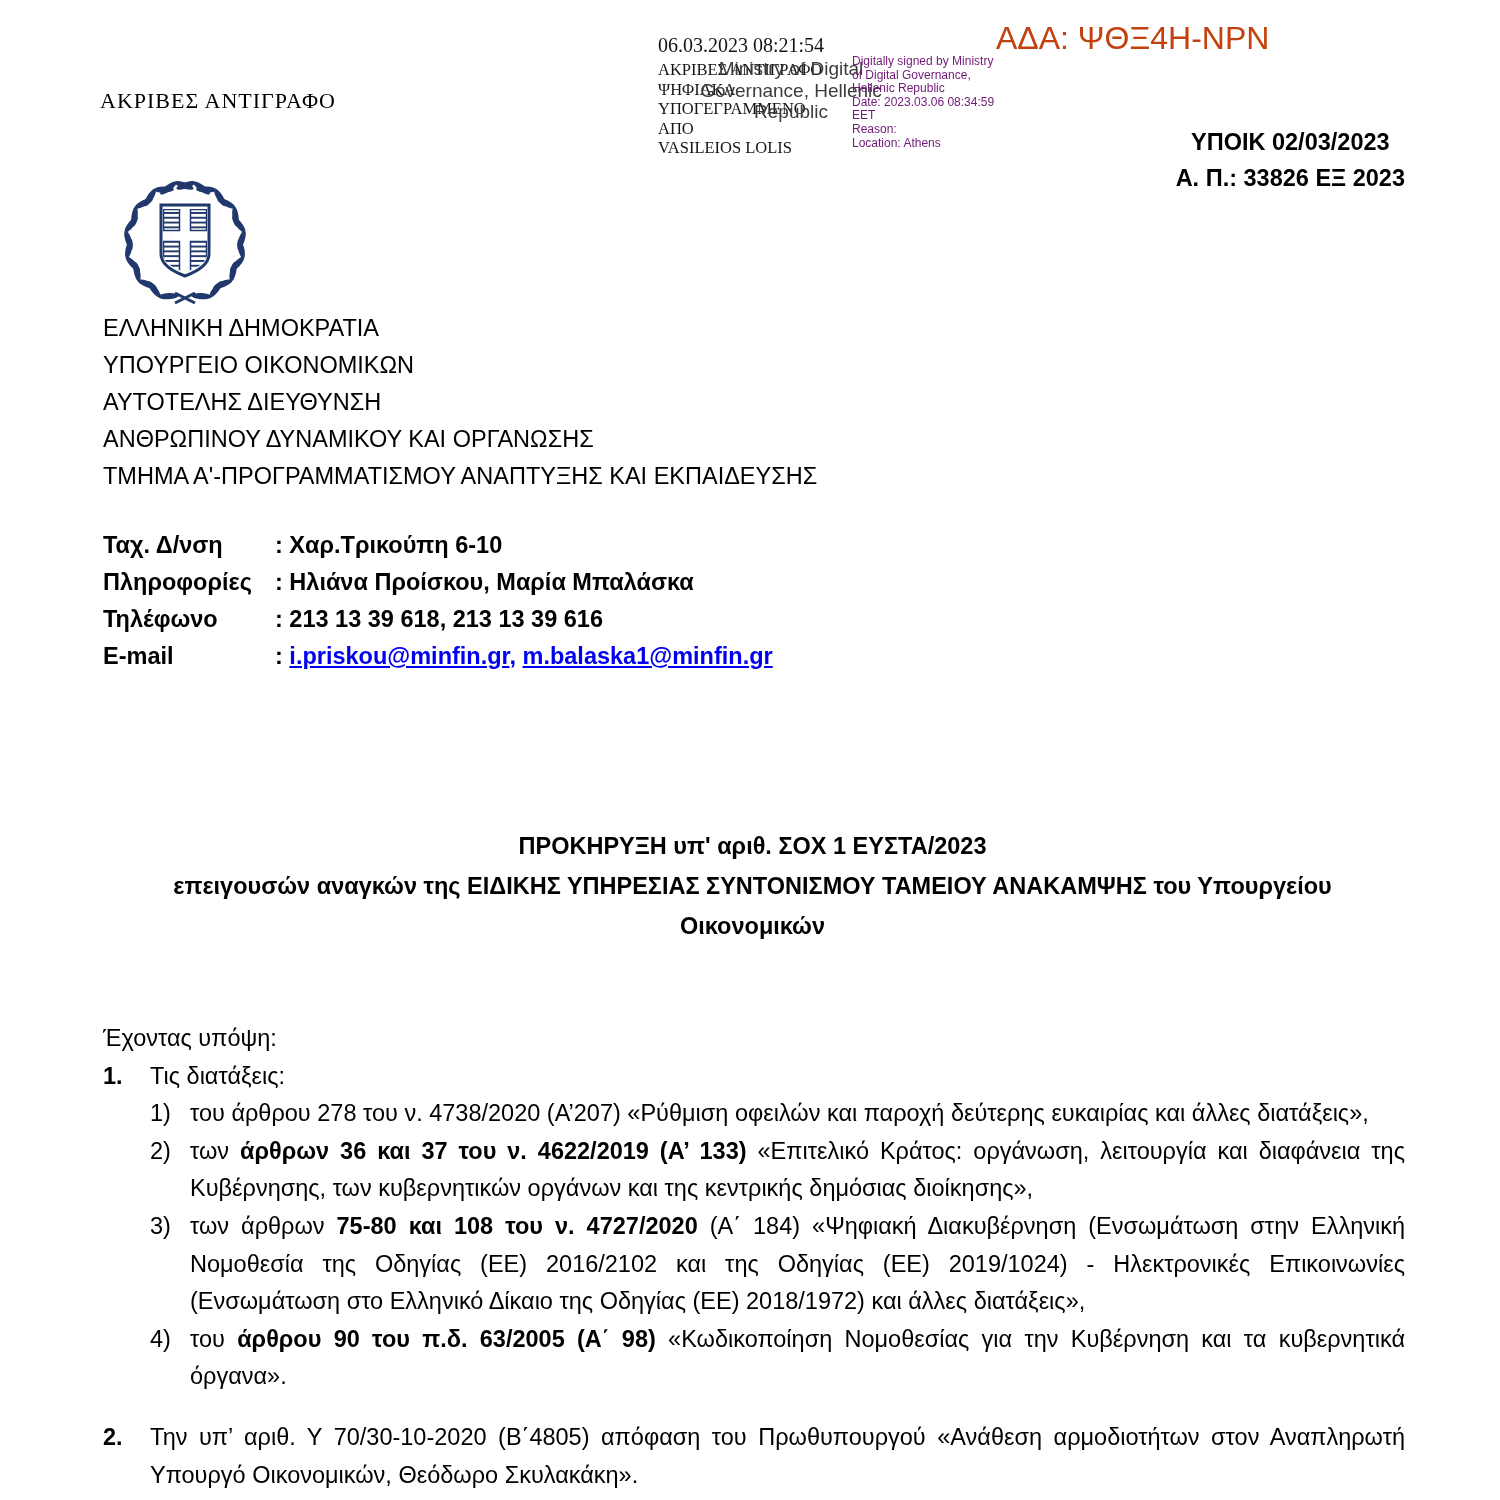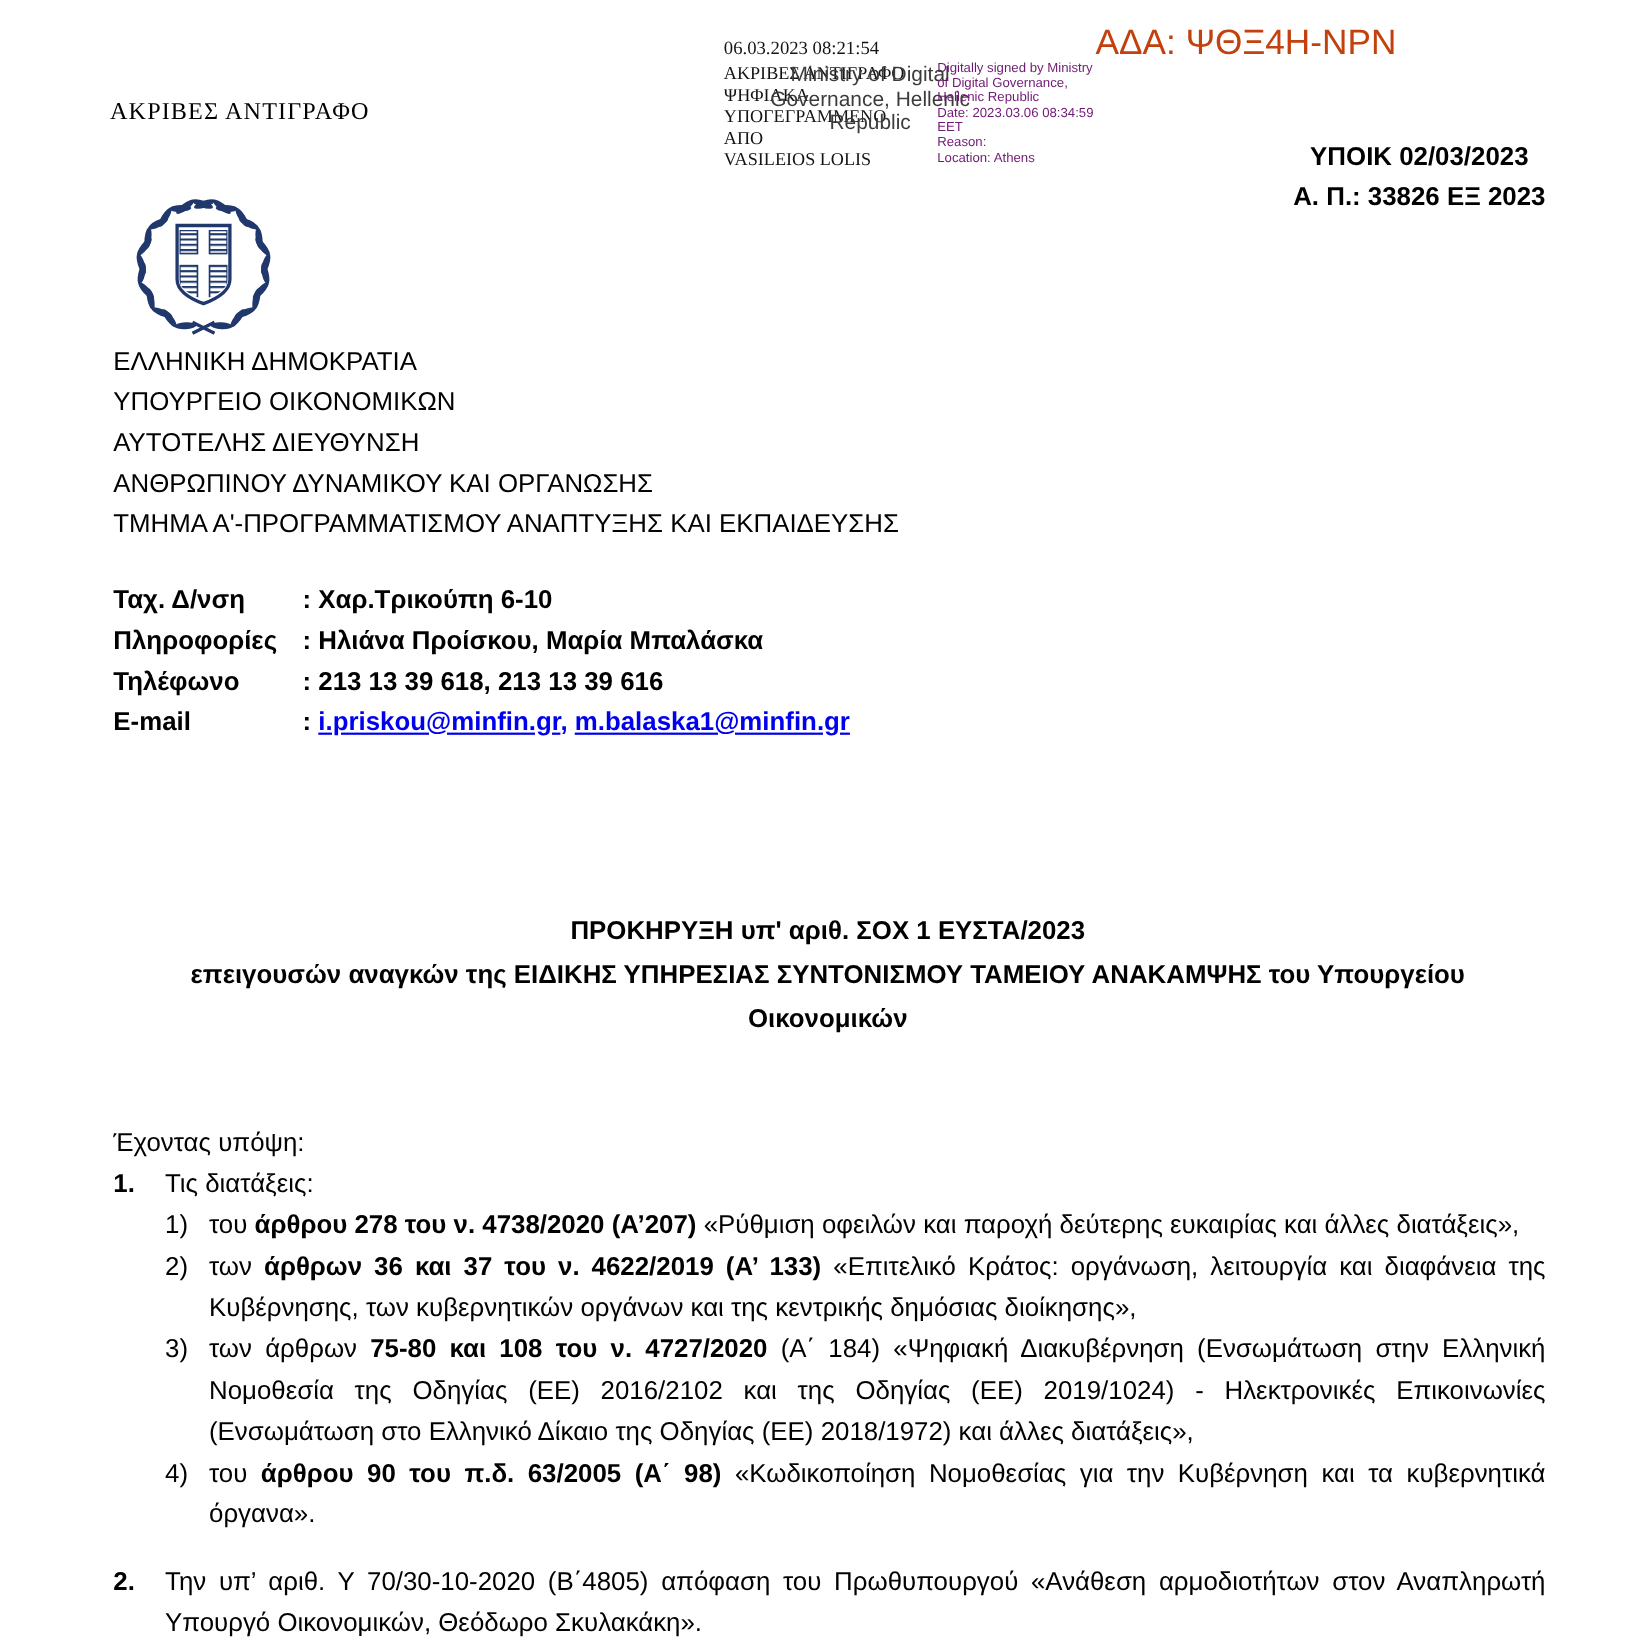--- a/index.html
+++ b/index.html
@@ -4,21 +4,21 @@
 <style>
   html,body{margin:0;padding:0;background:#ffffff;}
   .page{position:relative;width:1500px;height:1500px;background:#fff;overflow:hidden;
         font-family:"Liberation Sans",sans-serif;color:#000;}
 
   .copy-label{position:absolute;left:100px;top:88px;font-family:"Liberation Serif",serif;
               font-size:22px;letter-spacing:1px;}
 
   
   .stamp{position:absolute;left:658px;top:34px;width:420px;}
-  .stamp-date{font-family:"Liberation Serif",serif;font-size:17px;color:#141414;}
+  .stamp-date{font-family:"Liberation Serif",serif;font-size:20px;color:#141414;}
   .stamp-left{font-family:"Liberation Serif",serif;font-size:16.5px;line-height:19.5px;
               color:#141414;margin-top:3px;white-space:pre-line;}
   .stamp-overlay{position:absolute;left:38px;top:24px;width:190px;text-align:center;
                  font-size:19px;line-height:21.5px;color:#3c3c3c;}
   .stamp-right{position:absolute;left:194px;top:21px;font-size:12px;line-height:13.6px;
                color:#701a75;white-space:pre-line;width:170px;}
 
   .ada{position:absolute;left:996px;top:20px;font-size:32px;color:#c2410c;}
 
   .refs{position:absolute;right:95px;top:124px;text-align:center;font-weight:700;
@@ -156,21 +156,21 @@
   <div class="body">
     <p class="intro">Έχοντας υπόψη:</p>
 
     <div class="sec">
       <span class="num">1.</span>
       <span class="text">Τις διατάξεις:</span>
     </div>
 
     <div class="sub">
       <span class="subnum">1)</span>
-      <div class="subtext"><span>του </span><span style="font-weight: 700;">άρθρου 278 του ν. 4738/2020 (Α’207)</span><span> «Ρύθμιση οφειλών και παροχή δεύτερης ευκαιρίας και άλλες διατάξεις»,</span></div>
+      <div class="subtext"><span>του </span><span style="font-weight: 400;">άρθρου 278 του ν. 4738/2020 (Α’207)</span><span> «Ρύθμιση οφειλών και παροχή δεύτερης ευκαιρίας και άλλες διατάξεις»,</span></div>
     </div>
     <div class="sub">
       <span class="subnum">2)</span>
       <div class="subtext"><span>των </span><span style="font-weight: 700;">άρθρων 36 και 37 του ν. 4622/2019 (Α’ 133)</span><span> «Επιτελικό Κράτος: οργάνωση, λειτουργία και διαφάνεια της Κυβέρνησης, των κυβερνητικών οργάνων και της κεντρικής δημόσιας διοίκησης»,</span></div>
     </div>
     <div class="sub">
       <span class="subnum">3)</span>
       <div class="subtext"><span>των άρθρων </span><span style="font-weight: 700;">75-80 και 108 του ν. 4727/2020</span><span> (Α΄ 184) «Ψηφιακή Διακυβέρνηση (Ενσωμάτωση στην Ελληνική Νομοθεσία της Οδηγίας (ΕΕ) 2016/2102 και της Οδηγίας (ΕΕ) 2019/1024) - Ηλεκτρονικές Επικοινωνίες (Ενσωμάτωση στο Ελληνικό Δίκαιο της Οδηγίας (ΕΕ) 2018/1972) και άλλες διατάξεις»,</span></div>
     </div>
     <div class="sub">

